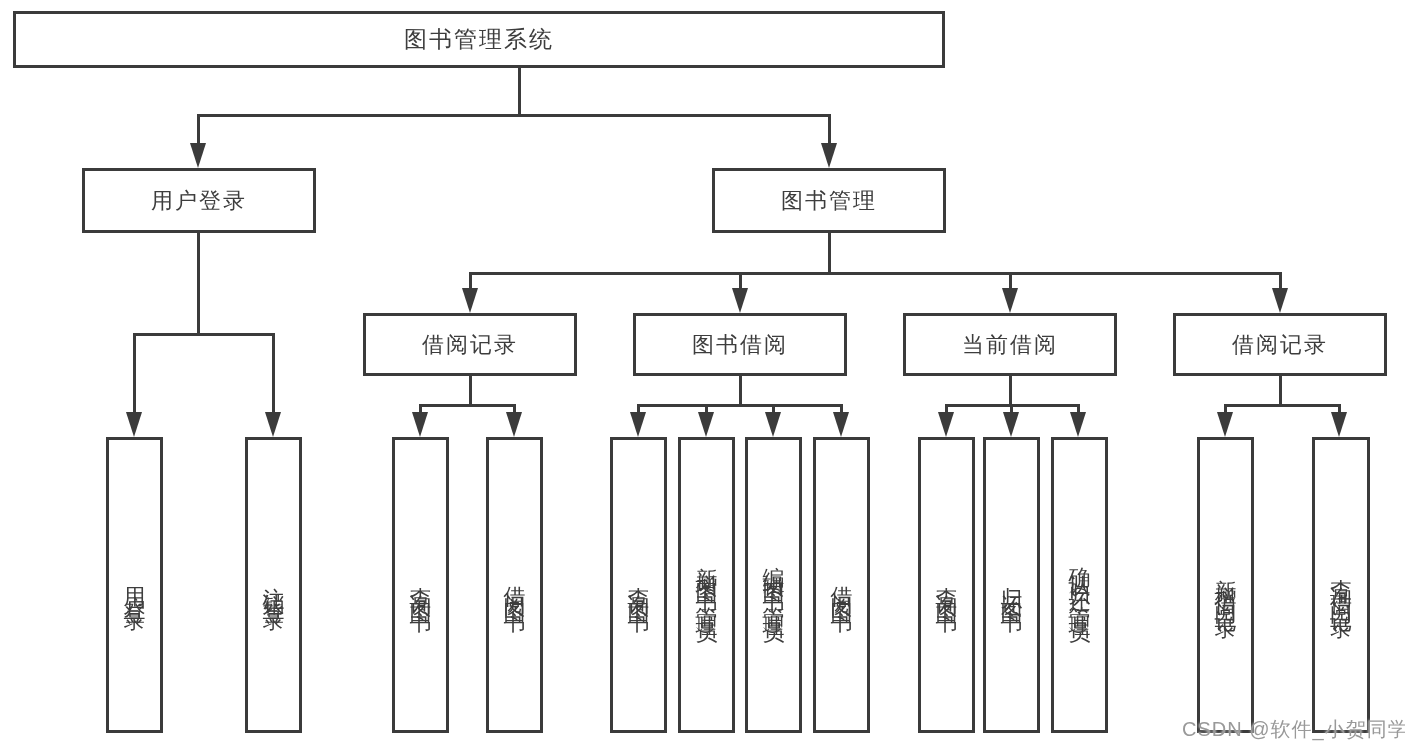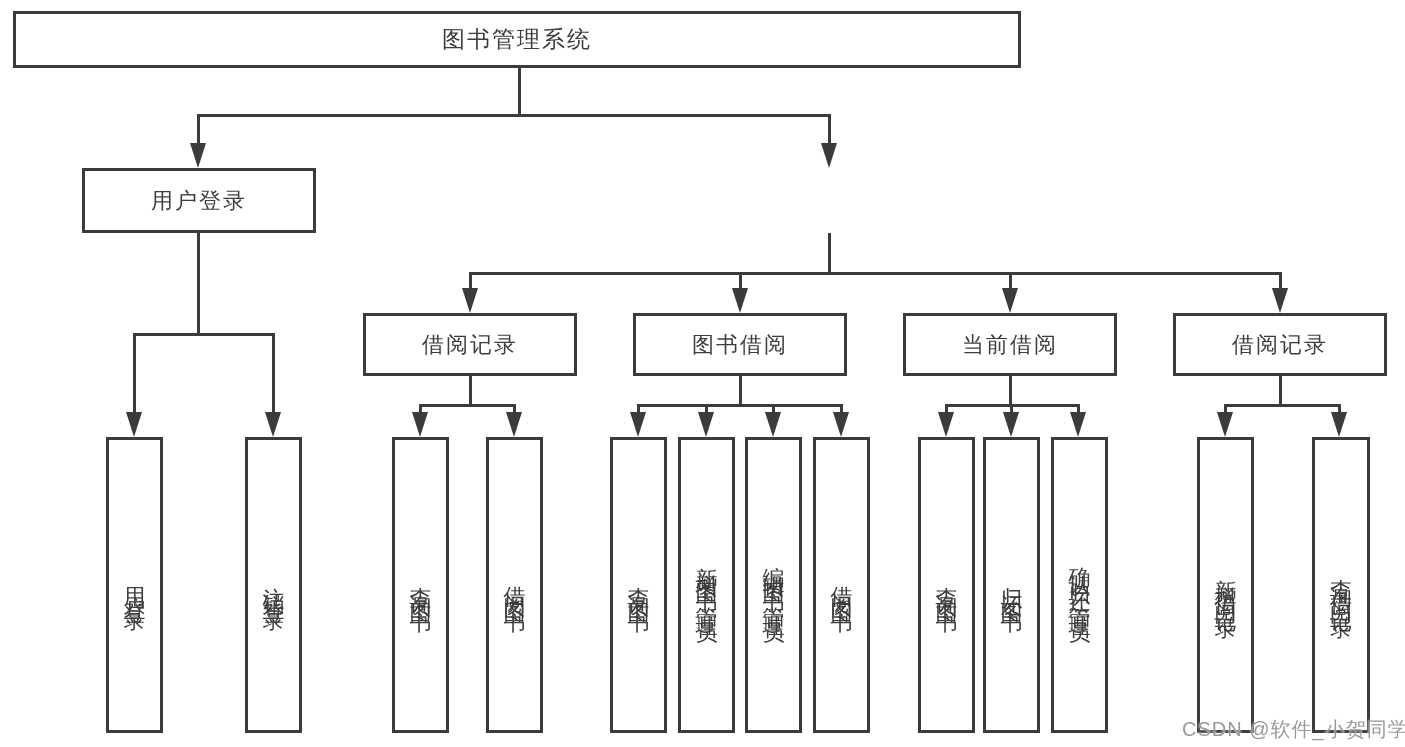--- a/index.html
+++ b/index.html
@@ -60,33 +60,36 @@
     color: #999999;
     white-space: nowrap;
     text-shadow: 0 0 3px #ffffff;
   }
 </style>
 </head>
 <body>
 
 <div id="stage">
 
-  <div class="box" style="left:13px; top:11px; width:1008px; height:57px;">
+  <div class="box" style="left:13px; top:11px; width:932px; height:57px;">
     <span class="hlabel root-label">图书管理系统</span>
   </div>
 
   <div class="line v" style="left:518px; top:68px; height:48px;"></div>
   <div class="line h" style="left:197px; top:114px; width:634px;"></div>
   <div class="line v" style="left:197px; top:114px; height:30px;"></div>
   <div class="arrow" style="left:190px; top:143px;"></div>
   <div class="line v" style="left:828px; top:114px; height:30px;"></div>
   <div class="arrow" style="left:821px; top:143px;"></div>
 
   <div class="box" style="left:82px; top:168px; width:234px; height:65px;">
     <span class="hlabel">用户登录</span>
+  </div>
+  <div class="box" style="left:712px; top:168px; width:234px; height:65px;">
+    <span class="hlabel">图书管理</span>
   </div>
 
   <div class="line v" style="left:197px; top:232px; height:104px;"></div>
   <div class="line h" style="left:133px; top:333px; width:142px;"></div>
   <div class="line v" style="left:133px; top:333px; height:80px;"></div>
   <div class="arrow" style="left:126px; top:412px;"></div>
   <div class="line v" style="left:272px; top:333px; height:80px;"></div>
   <div class="arrow" style="left:265px; top:412px;"></div>
 
   <div class="line v" style="left:828px; top:233px; height:42px;"></div>

